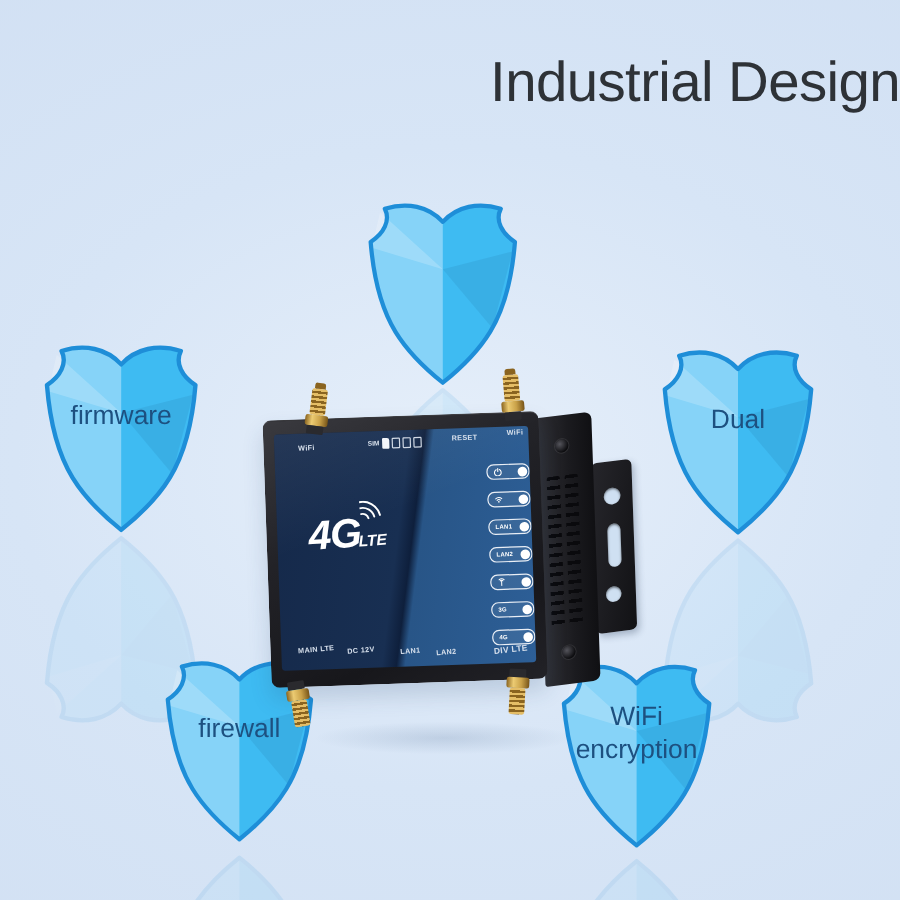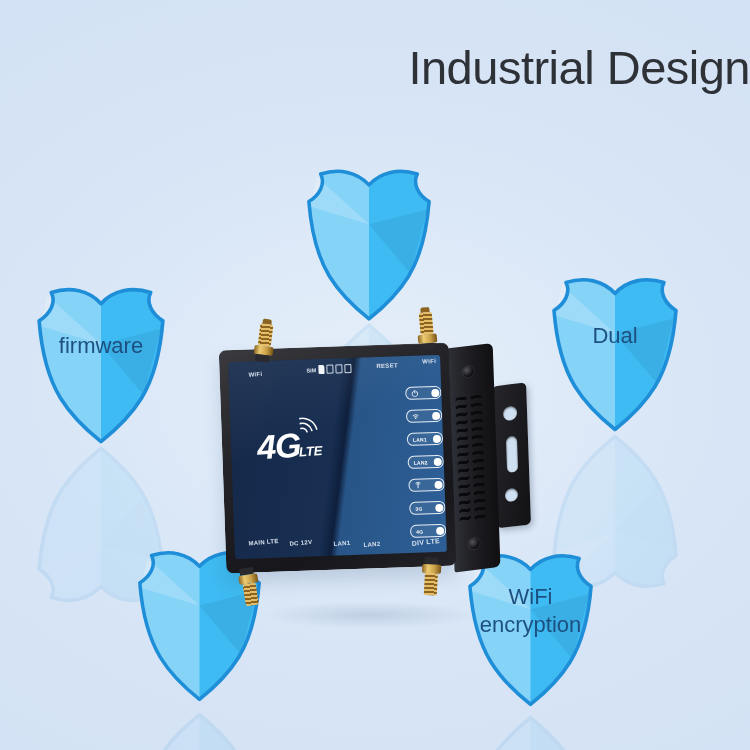--- a/index.html
+++ b/index.html
@@ -22,21 +22,21 @@
     transform:scaleY(-1); opacity:.11; pointer-events:none;
   }
   .shield-label{
     position:absolute; left:0; right:0; top:16%; height:46%; z-index:3;
     display:flex; flex-direction:column; justify-content:center;
     text-align:center; color:#1d5080; font-size:22px; line-height:1.28;
   }
   .shield-label span{ display:block; }
   .shield-top         { left:300px; top:165px; width:138px; height:158px; }
   .shield-left        { left:30px;  top:283px; width:142px; height:163px; }
-  .shield-right       { left:545px; top:273px; width:140px; height:161px; }
+  .shield-right       { left:545px; top:287px; width:140px; height:161px; }
   .shield-bottom-left { left:131px; top:542px; width:137px; height:166px; }
   .shield-bottom-right{ left:461px; top:546px; width:139px; height:166px; }
 
   
   .router{ position:absolute; left:215px; top:315px; width:330px; height:310px; z-index:3; transform:rotate(-2deg); }
   .router-shadow{
     position:absolute; left:235px; top:598px; width:270px; height:34px; z-index:1;
     background:radial-gradient(closest-side, rgba(70,100,140,.18), rgba(70,100,140,0) 80%);
     border-radius:50%;
   }
@@ -175,20 +175,24 @@
     </div>
   <svg class="shield-svg reflect" viewBox="0 0 140 160">
         <use href="#shieldShape"></use>
       </svg>
     </div>
 
   <div class="shield shield-bottom-left">
     <svg class="shield-svg" viewBox="0 0 140 160">
         <use href="#shieldShape"></use>
       </svg>
+    <div class="shield-label">
+      <span>firewall</span>
+      <span></span>
+    </div>
   <svg class="shield-svg reflect" viewBox="0 0 140 160">
         <use href="#shieldShape"></use>
       </svg>
     </div>
 
   <div class="shield shield-bottom-right">
     <svg class="shield-svg" viewBox="0 0 140 160">
         <use href="#shieldShape"></use>
       </svg>
     <div class="shield-label">

